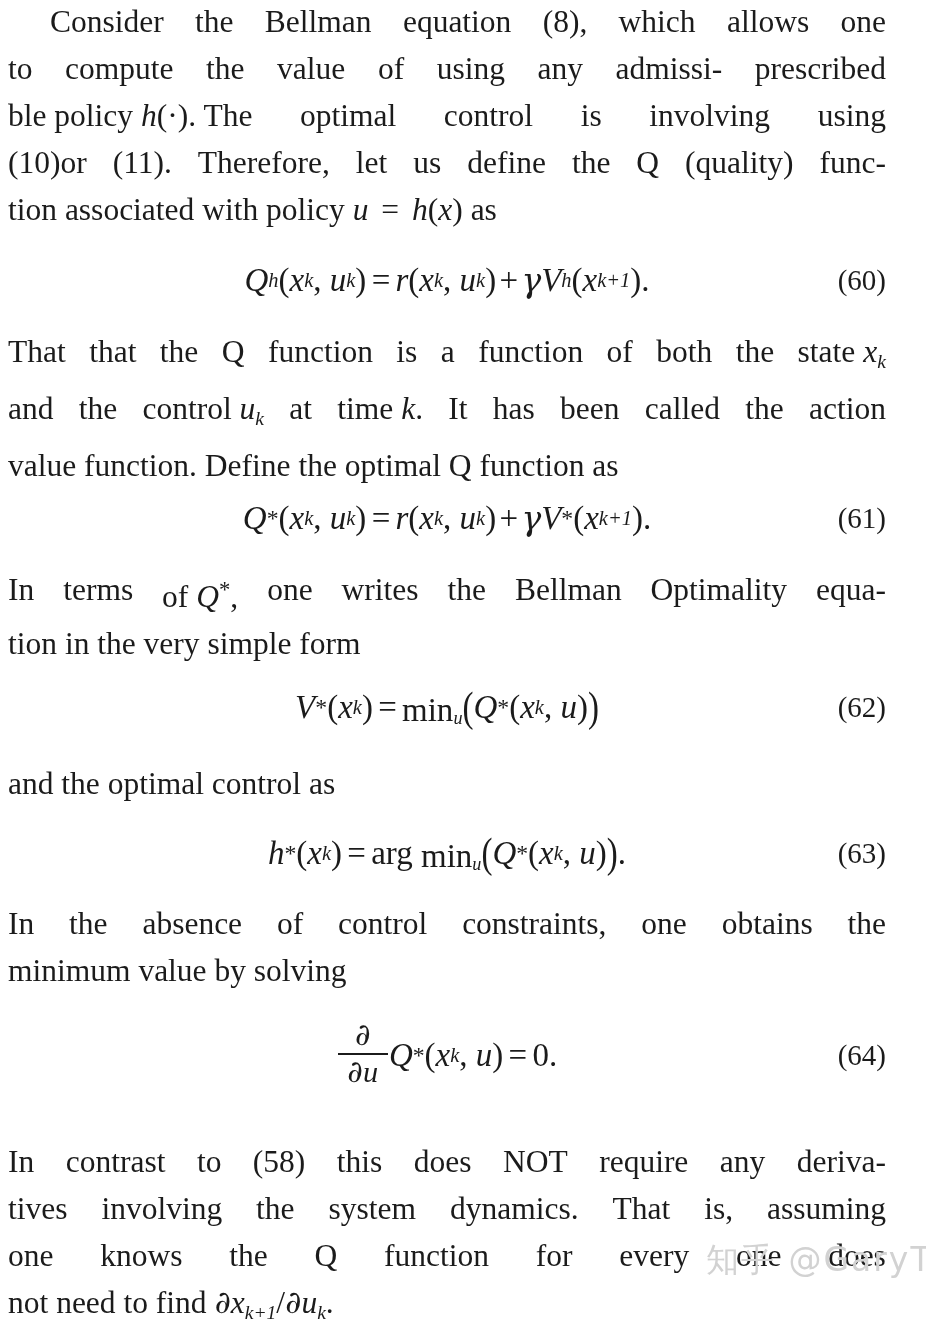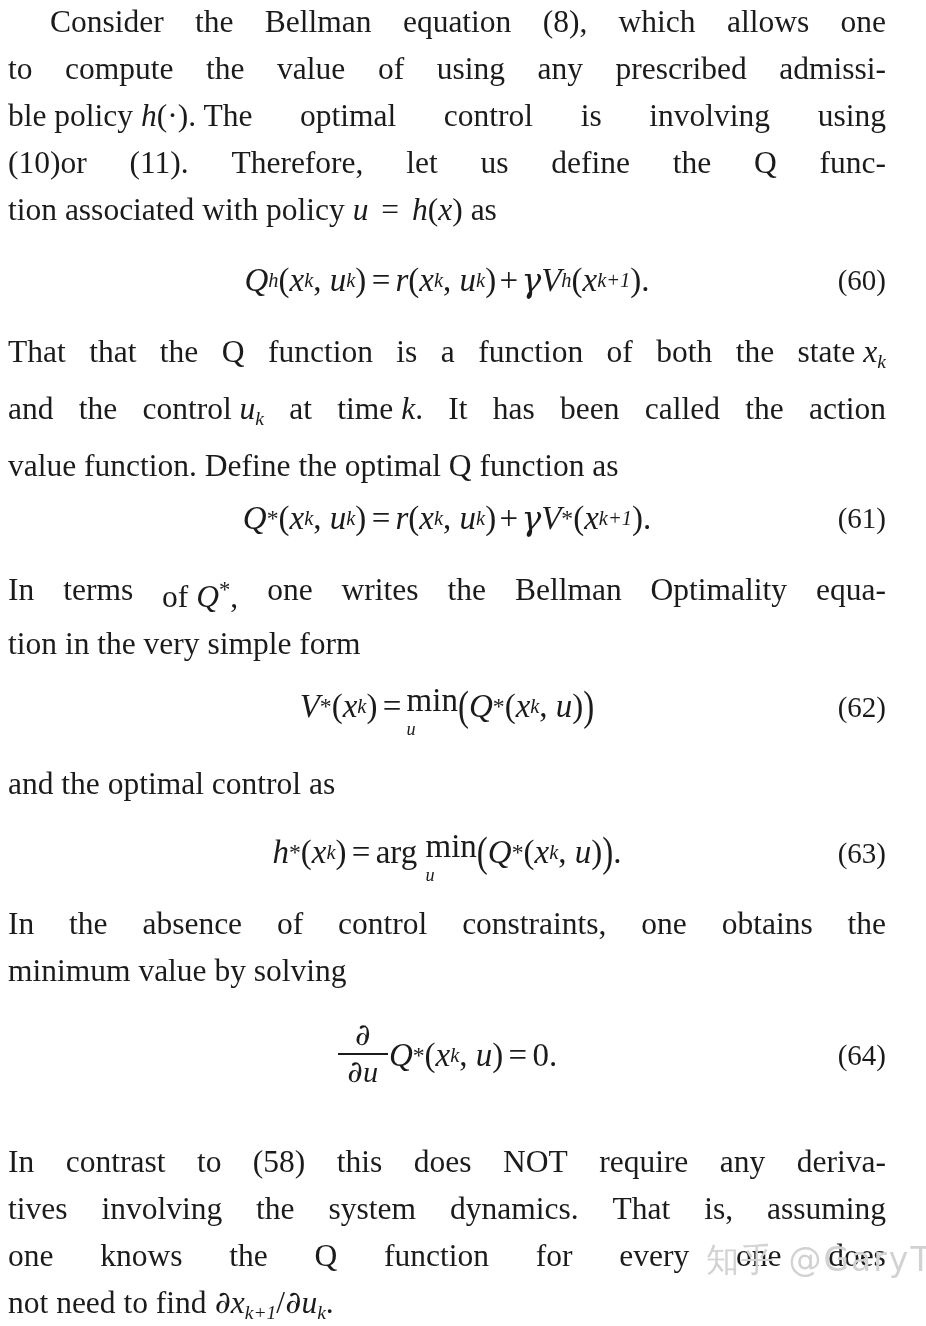--- a/index.html
+++ b/index.html
@@ -86,22 +86,22 @@
   }
   .paren { font-style: normal; }
   .op { font-style: normal; padding: 0 0.10em; }
   .opeq { font-style: normal; padding: 0 0.16em; }
   .gamma { font-style: italic; font-family: "DejaVu Serif", serif; }
   .pd { font-family: "DejaVu Serif", serif; font-style: italic; }
 
   
   .underop {
     display: inline-flex;
-    flex-direction: column;
-    align-items: flex-start;
+    flex-direction: row;
+    align-items: flex-end;
     vertical-align: middle;
     line-height: 1;
     position: relative;
     top: 0.12em;
   }
   .underop .main { font-style: normal; }
   .underop .sub-u {
     font-size: 0.55em;
     font-style: italic;
     margin-top: 0.18em;
@@ -163,40 +163,41 @@
           <span>one</span>
     </div>
     <div class="ln j">
       <span>to</span>
           <span>compute</span>
           <span>the</span>
           <span>value</span>
           <span>of</span>
           <span>using</span>
           <span>any</span>
+          <span>admissi-</span>
           <span>prescribed</span>
-          <span>admissi-</span>
     </div>
     <div class="ln j">
       <span>ble policy <i>h</i><span class="paren">(·)</span>. The</span>
           <span>optimal</span>
           <span>control</span>
           <span>is</span>
           <span>involving</span>
           <span>using</span>
     </div>
     <div class="ln j">
       <span>(10)or</span>
           <span>(11).</span>
           <span>Therefore,</span>
           <span>let</span>
           <span>us</span>
           <span>define</span>
           <span>the</span>
           <span>Q</span>
+          <span>(quality)</span>
           <span>func-</span>
     </div>
     <div class="ln last">
       tion associated with policy <i>u</i> <span class="opeq">=</span> <i>h</i><span class="paren">(<i>x</i>)</span> as
     </div>
   </div>
 
   <div class="eqblock" style="position:absolute; left:0; top:240px; height:80px;">
     <div class="eqrow">
       <span class="eqbody">

